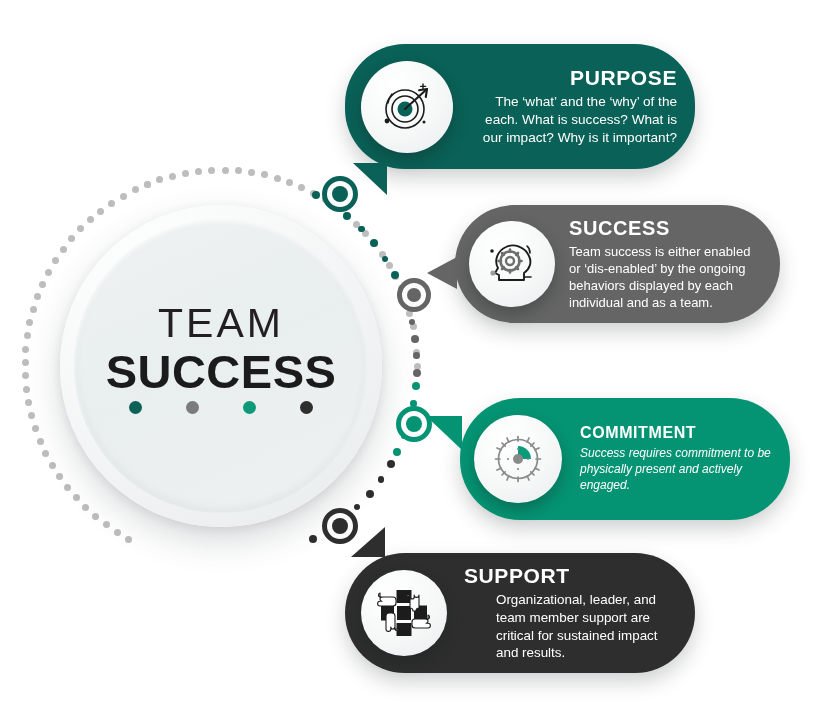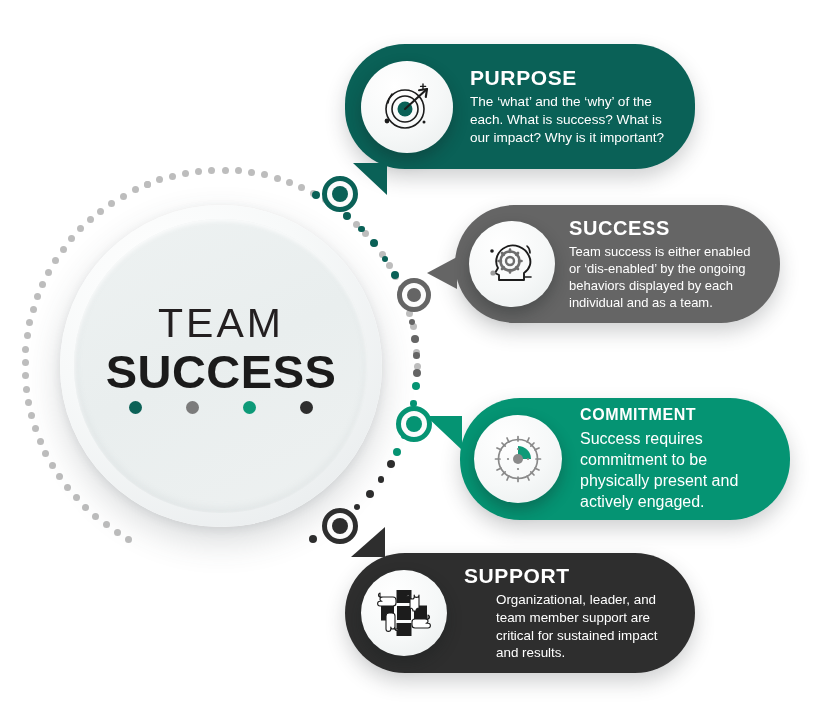--- a/index.html
+++ b/index.html
@@ -207,21 +207,21 @@
         <circle cx="28" cy="32" r="13" fill="none" stroke="#1c1c1c" stroke-width="1.6"></circle>
         <circle cx="28" cy="32" r="7.5" fill="#0a6157"></circle>
         <path d="M15 17 a19 19 0 0 0 -4 9" fill="none" stroke="#1c1c1c" stroke-width="1.6" stroke-linecap="round"></path>
         <line x1="28" y1="32" x2="50" y2="12" stroke="#1c1c1c" stroke-width="2.1" stroke-linecap="round"></line>
         <path d="M50 12 l-8 1.2 M50 12 l-1.2 8" fill="none" stroke="#1c1c1c" stroke-width="2.1" stroke-linecap="round"></path>
         <path d="M46 7 l0 5 M43.6 9.4 l5 0" stroke="#1c1c1c" stroke-width="1.4" stroke-linecap="round"></path>
         <circle cx="10" cy="44" r="2.4" fill="#1c1c1c"></circle>
         <circle cx="47" cy="45" r="1.5" fill="#1c1c1c"></circle>
       </svg>
     </div>
-    <div class="ctext" style="padding-left:17px;">
+    <div class="ctext" style="padding-left:17px;text-align:right;">
       <p class="ctitle" style="font-size:21px;">PURPOSE</p>
       <p class="cbody" style="font-size:13.6px;">The ‘what’ and the ‘why’ of the each. What is success? What is our impact? Why is it important?</p>
     </div>
   </div>
 
   <div class="card" id="card-behavior" style="left: 455px; top: 205px; width: 325px; height: 118px; padding: 0px 16px 0px 14px; background: rgb(101, 101, 101);">
     <div class="tail" style="left:-28px;top:52px;border-width:16px 30px 16px 0;border-color:transparent #656565 transparent transparent;"></div>
     <div class="badge" style="width:86px;height:86px;">
       <svg width="56" height="56" viewBox="0 0 56 56">
         <path d="M40 44 L40 37 C46 33 48 26 45 20 C41 11 30 7 22 11 C13 15 10 25 14 32 L11 37 L15 39 L15 44 Z" fill="none" stroke="#1c1c1c" stroke-width="1.9" stroke-linejoin="round"></path>
@@ -279,21 +279,21 @@
         <g fill="#8a8a8a">
           <circle cx="29" cy="19" r="1.1"></circle>
             <circle cx="39" cy="29" r="1.1"></circle>
           <circle cx="29" cy="39" r="1.1"></circle>
             <circle cx="19" cy="29" r="1.1"></circle>
         </g>
       </svg>
     </div>
     <div class="ctext" style="padding-left:18px;">
       <p class="ctitle" style="font-size:16px;">COMMITMENT</p>
-      <p class="cbody" style="font-size:16px;">Success requires commitment to be physically present and actively engaged.</p>
+      <p class="cbody" style="font-size:12px;font-style:italic;">Success requires commitment to be physically present and actively engaged.</p>
     </div>
   </div>
 
   <div class="card" id="card-support" style="left: 345px; top: 553px; width: 350px; height: 120px; padding: 0px 18px 0px 16px; background: rgb(46, 46, 46);">
     <div class="tail" style="left:6px;top:-26px;border-width:0 0 30px 34px;border-color:transparent transparent #2e2e2e transparent;"></div>
     <div class="badge" style="width:86px;height:86px;">
       <svg width="56" height="56" viewBox="0 0 56 56">
         <rect x="20.5" y="5" width="15" height="13" fill="#1c1c1c"></rect>
         <rect x="5" y="20.5" width="13" height="15" fill="#1c1c1c"></rect>
         <rect x="38" y="20.5" width="13" height="15" fill="#1c1c1c"></rect>

